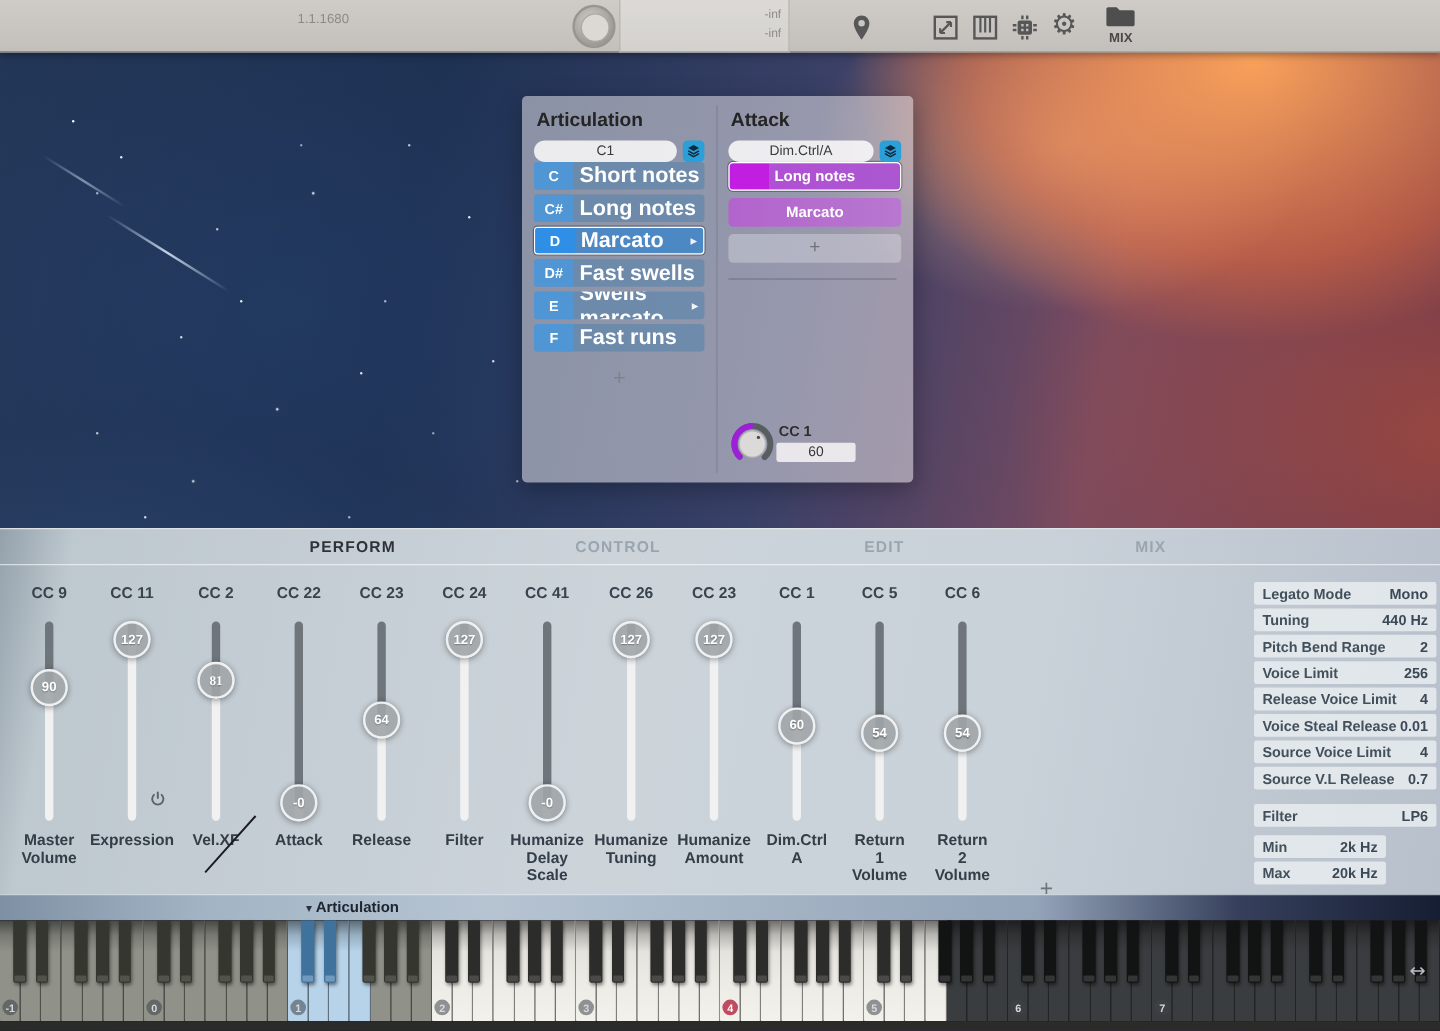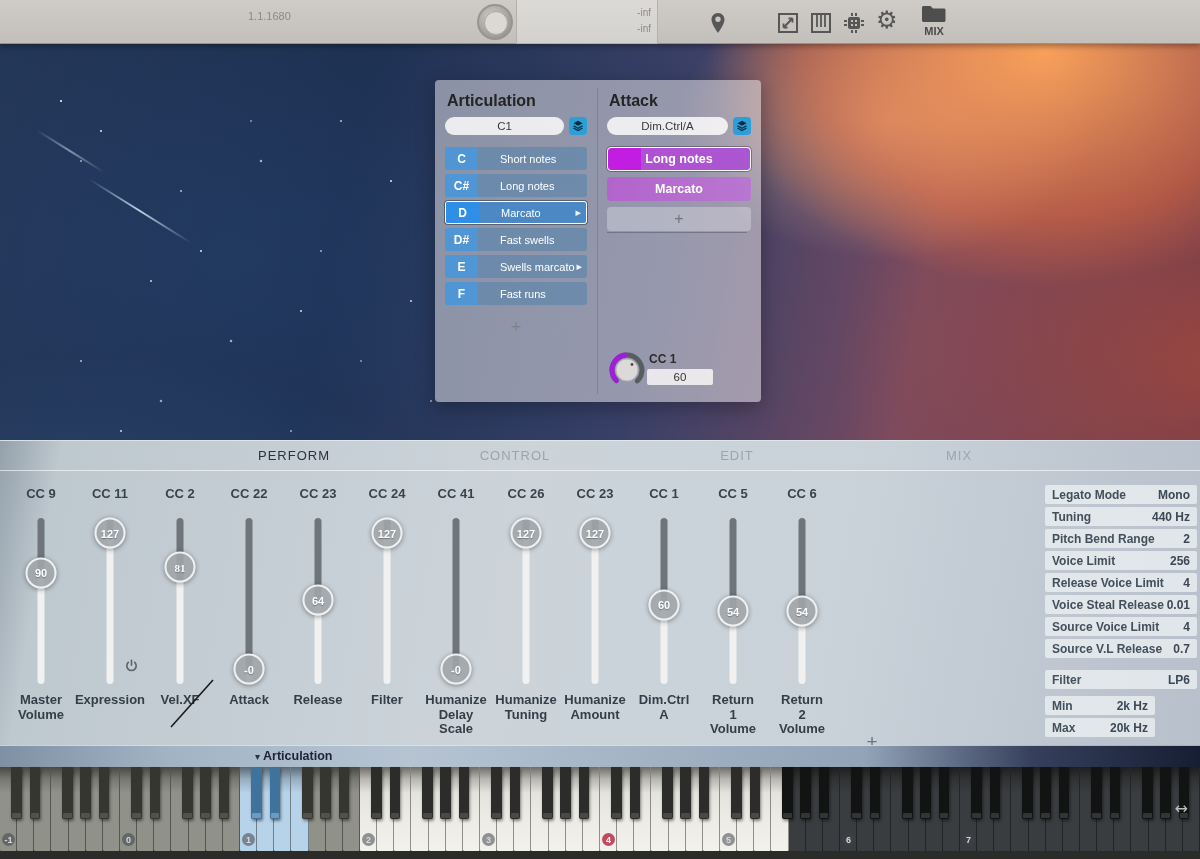--- a/index.html
+++ b/index.html
@@ -58,30 +58,30 @@
   .titleblock .t2 { font-size:11.5px; font-weight:700; color:#5c5c5c; margin-top:1px; }
 
   
   .overlay { position:absolute; left:435px; top:80px; width:326px; height:322px;
     background:rgba(244,240,241,.5); border-radius:4px; box-shadow:0 6px 20px rgba(0,0,0,.28); z-index:20; }
   .overlay .divider-v { position:absolute; left:162px; top:8px; bottom:8px; width:1px; background:rgba(30,30,40,.15); }
   .ocol { position:absolute; top:0; height:100%; }
   .ocol.left { left:10px; width:142px; }
   .ocol.right { left:172px; width:144px; }
   .ocol h2 { font-size:16px; font-weight:700; color:#242424; margin:12px 0 7px 2px; }
-  .ddrow { display:flex; align-items:flex-start; gap:5px; margin-bottom:12px; }
+  .ddrow { display:flex; align-items:flex-start; gap:5px; }
   .ddpill { flex:1; height:18px; background:rgba(253,251,251,.85); border-radius:9px; font-size:11.5px;
     color:#3a3a3a; display:flex; align-items:center; justify-content:center; }
   .layersbtn { width:18px; height:18px; border-radius:4px; background:#2b9fd8; display:flex; align-items:center; justify-content:center; }
   .layersbtn svg { width:14px; height:14px; }
   .aitem { height:23px; margin-bottom:4px; border-radius:3px; display:flex; align-items:center; overflow:hidden;
     background:rgba(96,134,172,.72); position:relative; }
   .aitem .kcell { width:33px; align-self:stretch; background:rgba(75,153,222,.8); color:#fff; font-size:12px; font-weight:700;
     display:flex; align-items:center; justify-content:center; flex:none; }
-  .aitem .albl { color:#fff; font-size:11px; font-weight:400; padding-left:22px; }
+  .aitem .albl { color:#fff; font-size:18px; font-weight:700; padding-left:5px; }
   .aitem.sel { background:rgba(73,135,196,.95); border:1.5px solid #fff; box-shadow:0 0 0 1px rgba(0,0,0,.35); }
   .aitem.sel .kcell { background:#2f8fe6; }
   .aitem .arrow { position:absolute; right:5px; color:rgba(255,255,255,.9); font-size:11px; }
   .plusrow { text-align:center; color:#7d838a; font-size:18px; font-weight:400; margin-top:12px; cursor:default; }
   .titem { height:24px; margin-bottom:6px; border-radius:4px; display:flex; align-items:center; justify-content:center;
     color:#fff; font-size:12.5px; font-weight:700; background:linear-gradient(90deg,#b264cc,#b877d0); }
   .titem.sel { background:linear-gradient(90deg,#c21ee2 0px,#c21ee2 33px,#b050d4 33px,#ab57d0 100%);
     border:1.5px solid #fff; box-shadow:0 0 0 1px rgba(0,0,0,.3); }
   .titem.plus { background:rgba(255,255,255,.28); color:#6f757c; font-size:16px; font-weight:400; }
   .attack-div { position:absolute; left:0; right:4px; top:152px; height:1px; background:rgba(40,40,50,.3); }
@@ -89,21 +89,21 @@
   .knobgrp svg.knob { position:absolute; left:0; top:2px; }
   .knobgrp .klabel { position:absolute; left:42px; top:4px; font-size:12px; font-weight:700; color:#2d2d2d; }
   .knobgrp .kval { position:absolute; left:40px; top:21px; width:66px; height:16px; background:rgba(251,249,249,.82);
     border-radius:2px; font-size:11.5px; color:#333; display:flex; align-items:center; justify-content:center; }
 
   
   .midpanel { position:absolute; left:0; top:440px; width:1200px; height:305px;
     background:linear-gradient(100deg,#94a1ab 0%,#bec8cf 5%,#ccd4da 42%,#c9d2d9 70%,#b7c0cb 100%);
     border-top:1px solid rgba(255,255,255,.45); z-index:10; }
   .tabbar { position:absolute; left:0; top:0; width:100%; height:30px; border-bottom:1px solid rgba(255,255,255,.6); }
-  .tab { position:absolute; top:7px; transform:translateX(-50%); font-size:13px; font-weight:400; letter-spacing:1px;
+  .tab { position:absolute; top:7px; transform:translateX(-50%); font-size:13px; font-weight:700; letter-spacing:1px;
     color:#9aa5ae; cursor:default;padding-left:48px; }
   .tab.active { color:#2e3338; }
   .scol { position:absolute; top:30px; width:68px; height:275px; }
   .scol .cclbl { position:absolute; top:15px; width:100%; text-align:center; font-size:13px; font-weight:700; color:#39434d; }
   .track { position:absolute; left:50%; transform:translateX(-50%); top:47px; width:7px; height:166px; border-radius:4px; }
   .thumb { position:absolute; left:50%; transform:translate(-50%,-50%); width:31px; height:31px; border-radius:50%;
     background:rgba(160,165,168,.9); border:2px solid #eef0f1; box-shadow:0 1px 5px rgba(0,0,0,.4);
     display:flex; align-items:center; justify-content:center; font-size:11px; font-weight:700; color:#fff;
     text-shadow:0 1px 1px rgba(0,0,0,.3); }
   .snamelbl { position:absolute; top:222px; left:-5px; width:78px; text-align:center; font-size:13px; font-weight:700;

